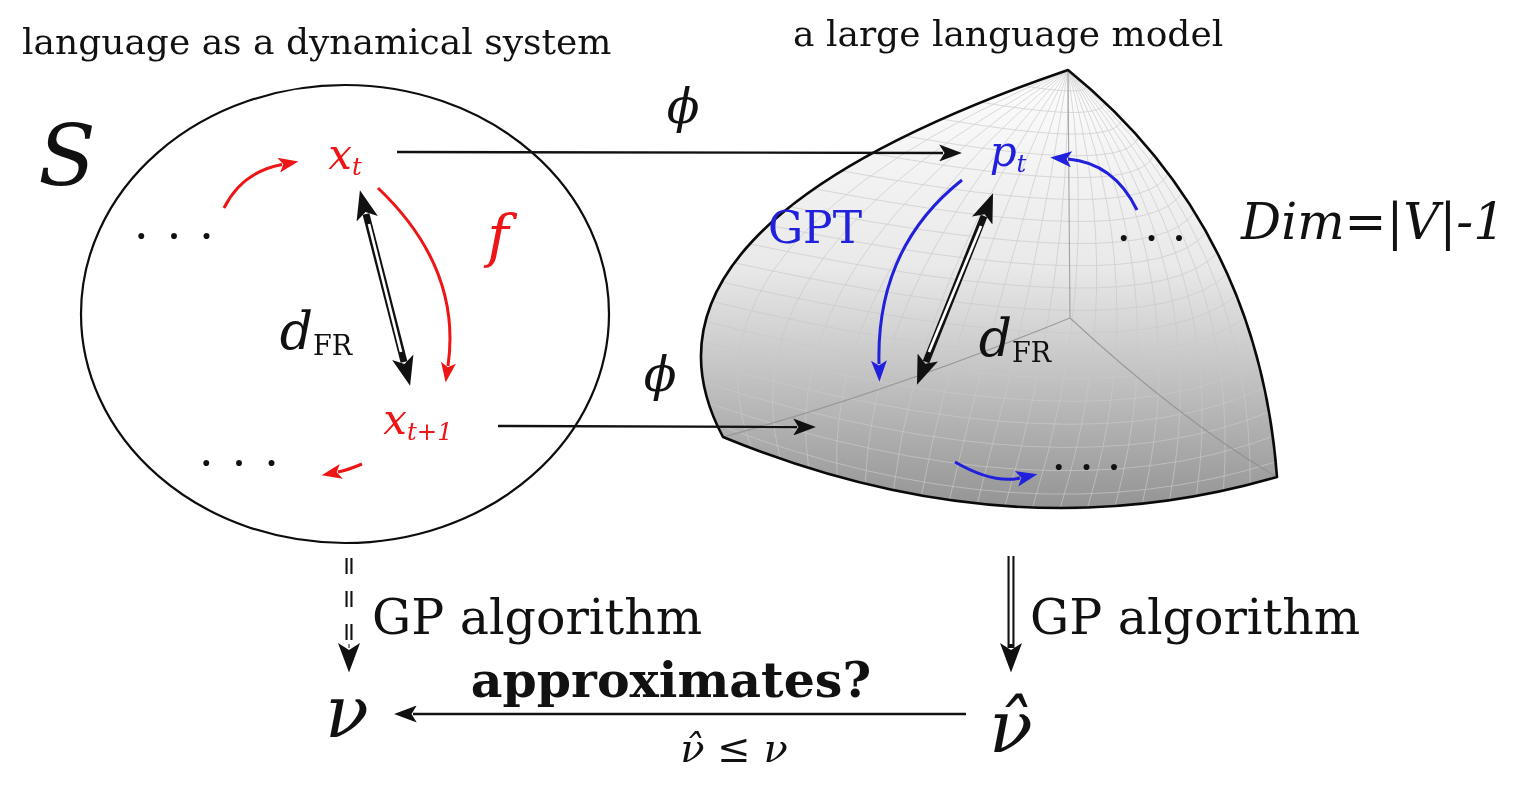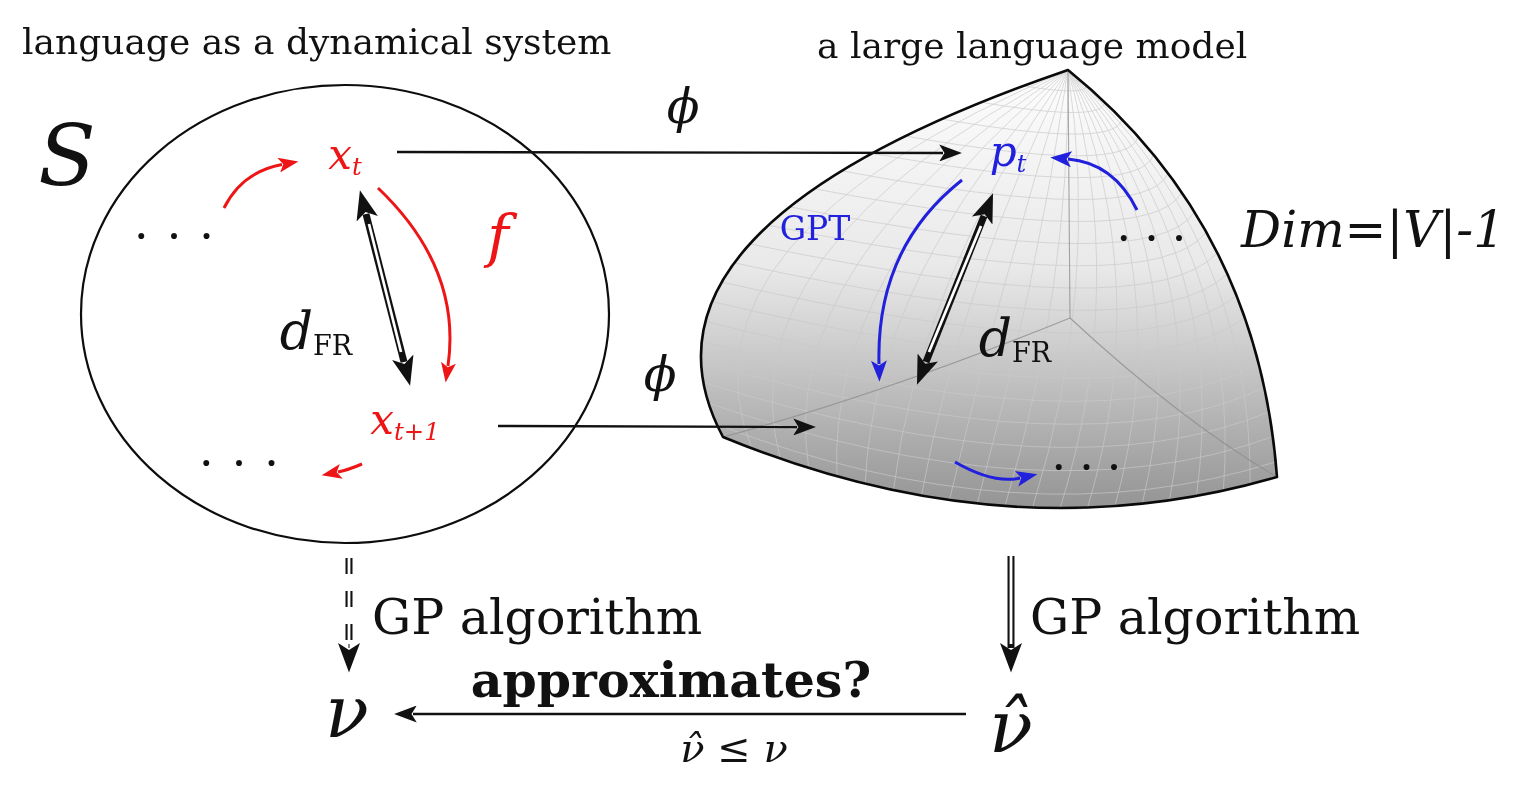--- a/index.html
+++ b/index.html
@@ -13,21 +13,21 @@
   .red{color:var(--red);}
   .blue{color:var(--blue);}
   .sub{font-size:.58em;font-style:italic;position:relative;top:.24em;}
   .sub.rm{font-style:normal;font-size:.52em;}
   .sz-title{font-size:36px;}
   .sz-S{font-size:84px;}
   .sz-math{font-size:42px;}
   .sz-f{font-size:58px;}
   .sz-d{font-size:52px;}
   .sz-phi{font-size:48px;}
-  .sz-gpt{font-size:33px;}
+  .sz-gpt{font-size:44px;}
   .sz-mult{font-size:70px;}
   .sz-dim{font-size:50px;}
   .sz-text{font-size:49px;}
   .sz-nu{font-size:72px;}
   .sz-ineq{font-size:40px;}
   .dots{font-size:46px;color:#111;}
   .dots-wide{letter-spacing:18px;}
   .dots-narrow{letter-spacing:13px;}
 </style>
 </head>
@@ -143,44 +143,44 @@
     <g>
       <path d="M 1011 556 V 648" stroke="#111" stroke-width="7" fill="none"></path>
       <path d="M 1011 556 V 644" stroke="#fff" stroke-width="2.8" fill="none"></path>
       <path d="M 1011 645 V 648" stroke="#111" stroke-width="1" fill="none" marker-end="url(#mk-black-lg)"></path>
     </g>
 
     <path d="M 966 714 L 413 714" stroke="#111" stroke-width="2.4" fill="none" marker-end="url(#mk-black-md)"></path>
   </svg>
 
   <span class="lbl la sz-title" style="left:22px;top:42px;">language as a dynamical system</span>
-  <span class="lbl la sz-title" style="left:793px;top:46px;margin-left:24px;">a large language model</span>
+  <span class="lbl la sz-title" style="left:793px;top:34px;">a large language model</span>
 
   <span class="lbl it sz-S" style="left:67px;top:156px;">S</span>
 
   <span class="lbl sz-math red" style="left:345px;top:155px;"><span class="it">x</span><span class="sub">t</span></span>
 
-  <span class="lbl sz-math red" style="left:405px;top:420px;"><span class="it">x</span><span class="sub">t+1</span></span>
+  <span class="lbl sz-math red" style="left:418px;top:420px;"><span class="it">x</span><span class="sub">t+1</span></span>
 
   <span class="lbl it sz-f red" style="left:498px;top:236px;">f</span>
 
   <span class="lbl sz-d" style="left:316px;top:331px;"><span class="it">d</span><span class="sub rm">FR</span></span>
 
   <span class="lbl it sz-phi" style="left:683px;top:106px;">ϕ</span>
   <span class="lbl it sz-phi" style="left:660px;top:374px;">ϕ</span>
 
   <span class="lbl sz-gpt blue" style="left:815px;top:228px;">GPT</span>
 
   <span class="lbl sz-math blue" style="left:1008px;top:152px;"><span class="it">p</span><span class="sub">t</span></span>
 
 
   <span class="lbl sz-d" style="left:1015px;top:338px;"><span class="it">d</span><span class="sub rm">FR</span></span>
 
 
-  <span class="lbl it sz-dim" style="left:1373px;top:230px;">Dim=|V|-1</span>
+  <span class="lbl it sz-dim" style="left:1373px;top:222px;">Dim=|V|-1</span>
 
   <span class="lbl la sz-text" style="left:372px;top:617px;">GP algorithm</span>
   <span class="lbl la sz-text" style="left:1030px;top:617px;">GP algorithm</span>
 
   <span class="lbl it sz-nu" style="left:347px;top:712px;">ν</span>
   <span class="lbl it sz-nu" style="left:1011px;top:727px;">ν̂</span>
 
   <span class="lbl sz-text" style="left:671px;top:680px;font-weight:bold;">approximates?</span>
   <span class="lbl it sz-ineq" style="left:686px;top:748px;margin-left:48px;">ν̂ ≤ ν</span>
 

